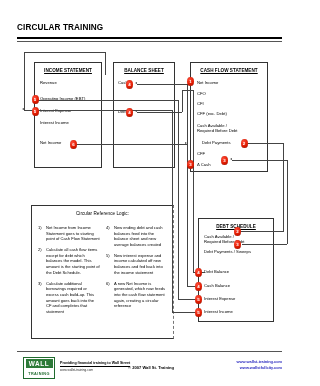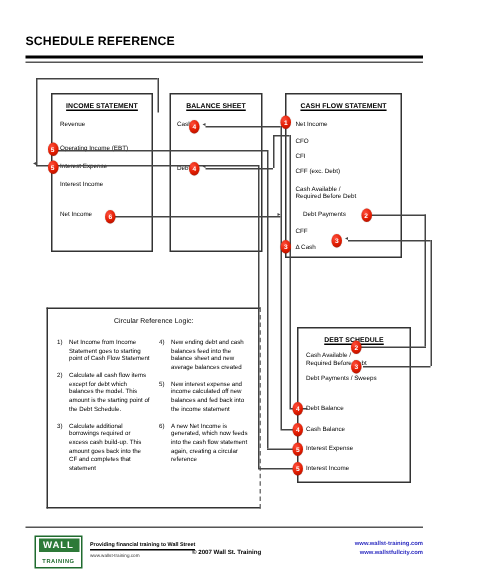--- a/index.html
+++ b/index.html
@@ -219,21 +219,21 @@
     text-align: right;
     font-size: 3.9px;
     font-weight: bold;
     color: #2b2bc0;
     line-height: 6.4px;
   }
 </style>
 </head>
 <body>
 
-<div id="slide-title">SCHEDULE REFERENCE</div>
+<div id="slide-title">CIRCULAR TRAINING</div>
 <div id="title-rule-thick"></div>
 <div id="title-rule-thin"></div>
 
 <div class="conn h" style="left:74px; top:144px; width:113px;"></div>
 <div class="arrow-r" style="left:185px; top:142.2px;"></div>
 
 <div class="conn h" style="left:248px; top:143px; width:36px;"></div>
 <div class="conn v" style="left:283.2px; top:143px; height:88px;"></div>
 <div class="conn h" style="left:238px; top:230.5px; width:46px;"></div>
 <div class="arrow-l" style="left:236px; top:228.7px;"></div>

